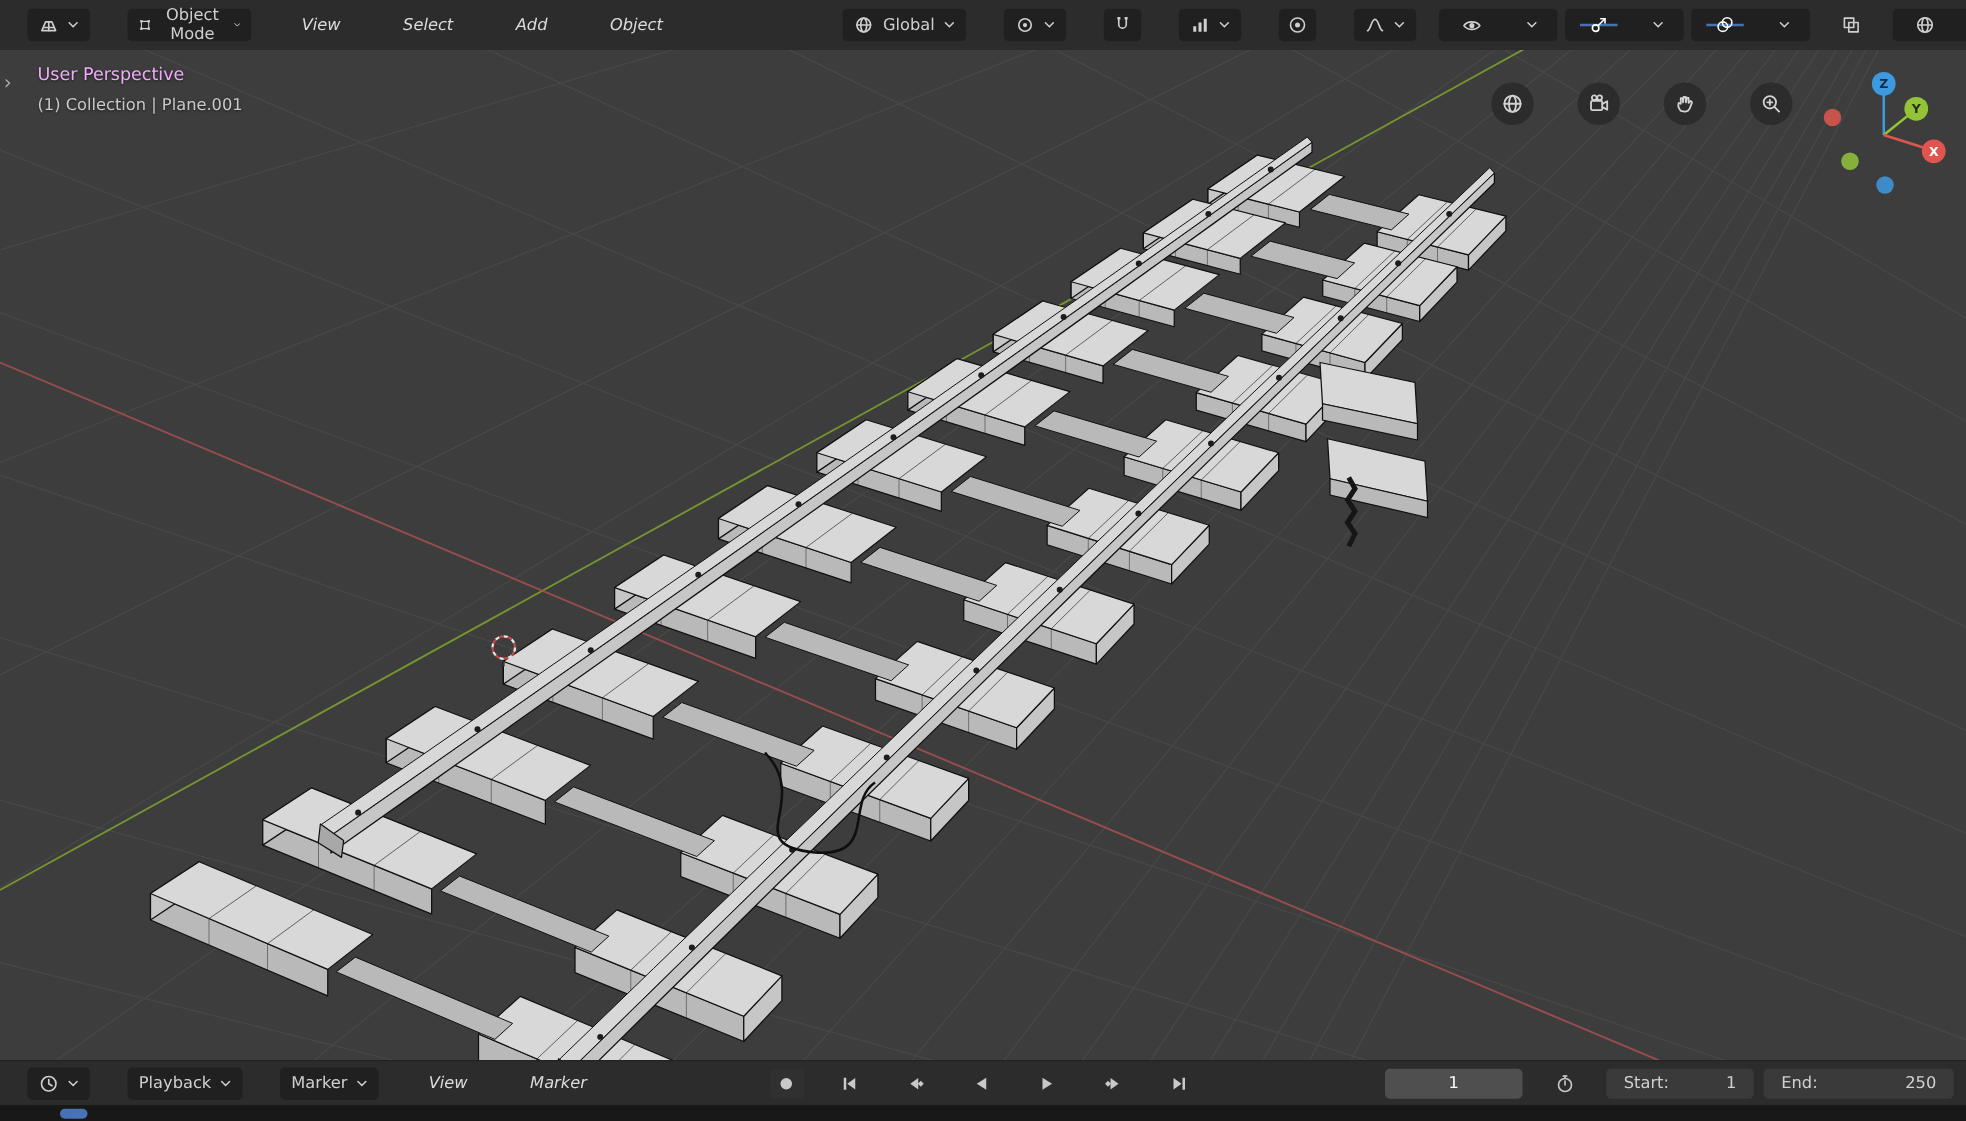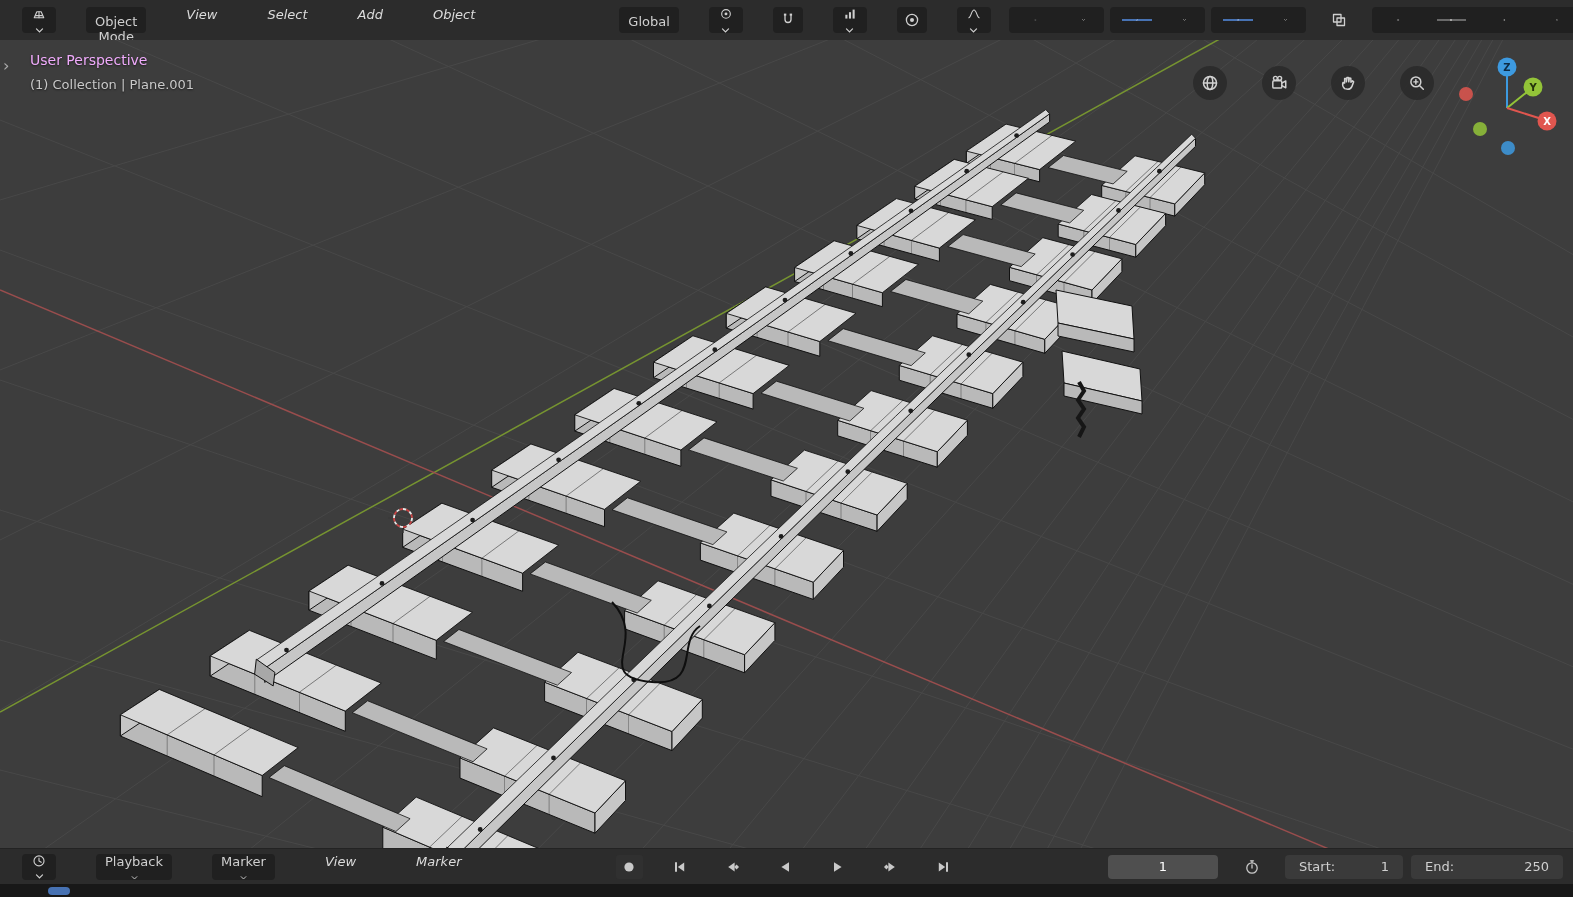--- a/index.html
+++ b/index.html
@@ -5,21 +5,21 @@
   :root{
     --accent:#4772b3; --header-bg:#2c2c2c; --button-bg:#202020; --viewport-bg:#3d3d3d;
     --grid-line:#484848; --axis-x:#a34f4f; --axis-y:#7d9e2f; --text:#d8d8d8;
     --gizmo-x:#e0564f; --gizmo-y:#93c438; --gizmo-z:#3d9ae0;
   }
   *{box-sizing:border-box;}
   html,body{margin:0;padding:0;}
   body{width:1573px;height:897px;overflow:hidden;background:#1a1a1a;
        font-family:"DejaVu Sans",sans-serif;font-size:13px;color:var(--text);}
   .app{display:flex;flex-direction:column;width:100%;height:100%;}
-  button{background:none;border:0;padding:0;margin:12px;color:#cfcfcf;font:inherit;display:flex;align-items:center;cursor:default;flex-direction:column;}
+  button{background:none;border:0;padding:0;margin:12px;color:#cfcfcf;font:inherit;display:flex;align-items:center;cursor:default;}
 
   
   .topbar{height:40px;flex:0 0 auto;background:var(--header-bg);display:flex;align-items:center;padding:0 10px;gap:6px;}
   .btn{background:var(--button-bg);border-radius:4px;height:26px;padding:0 9px;gap:7px;}
   .menu-btn{height:26px;padding:0 10px;border-radius:4px;color:#dcdcdc;font-style:italic;}
   .pill{display:flex;height:26px;border-radius:4px;overflow:hidden;background:var(--button-bg);align-items:stretch;}
   .pill-main{width:30px;justify-content:center;}
   .pill-main.toggled{background:var(--accent);color:#fff;}
   .pill-chev{width:17px;justify-content:center;}
   .icon-btn{width:30px;height:26px;justify-content:center;border-radius:4px;}
@@ -40,21 +40,21 @@
   .vp-text{position:absolute;left:30px;top:12px;text-shadow:0 1px 2px rgba(0,0,0,.55);pointer-events:none;}
   .vp-view{color:#f0abfc;font-size:14px;}
   .vp-ctx{color:#c9c9c9;font-size:13px;margin-top:9px;text-align:right;}
   .panel-toggle{position:absolute;left:3px;top:18px;color:#ababab;font-size:16px;line-height:1;}
   .nav-buttons{position:absolute;top:14px;right:127px;display:flex;gap:11px;}
   .nav-btn{width:34px;height:34px;border-radius:50%;background:rgba(41,41,41,.85);justify-content:center;color:#d2d2d2;}
   .gizmo{position:absolute;top:10px;right:12px;}
   .gizmo text{font:bold 10px "DejaVu Sans",sans-serif;}
 
   
-  .timeline{height:36px;flex:0 0 auto;background:var(--header-bg);border-top:1px solid #232323;display:flex;align-items:center;padding:0 10px;gap:16px;position:relative;}
+  .timeline{height:36px;flex:0 0 auto;background:var(--header-bg);border-top:1px solid #232323;display:flex;align-items:center;padding:0 10px;gap:6px;position:relative;}
   .transport{position:absolute;left:50%;transform:translateX(-50%);display:flex;align-items:center;gap:2px;}
   .t-btn{width:27px;height:24px;justify-content:center;color:#c9c9c9;border-radius:3px;}
   .record-btn{background:#303030;margin-right:9px;}
   .timeline-right{margin-left:auto;display:flex;align-items:center;gap:8px;}
   .frame-field{width:110px;height:24px;background:#4f4f4f;border-radius:4px;display:flex;align-items:center;justify-content:center;color:#fff;}
   .range-field{height:24px;background:#3a3a3a;border-radius:4px;display:flex;align-items:center;justify-content:space-between;padding:0 14px;color:#d0d0d0;}
   .range-field.start{width:118px;}
   .range-field.end{width:152px;}
 
   

